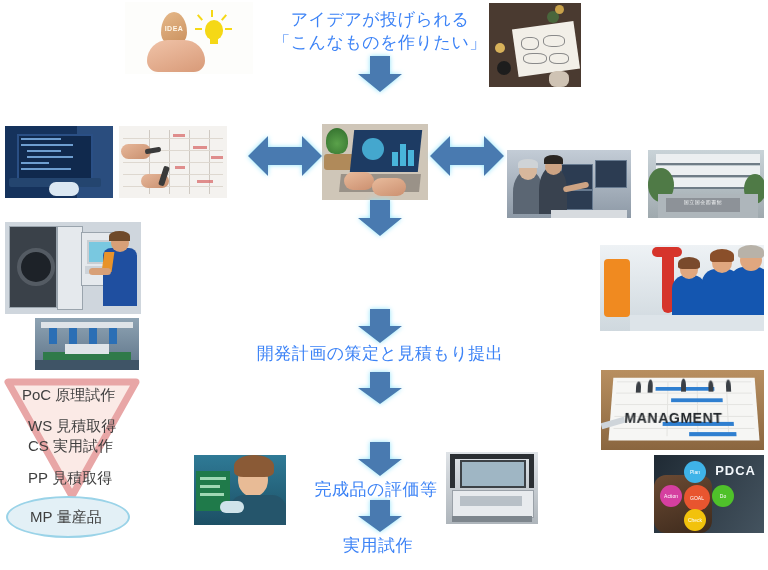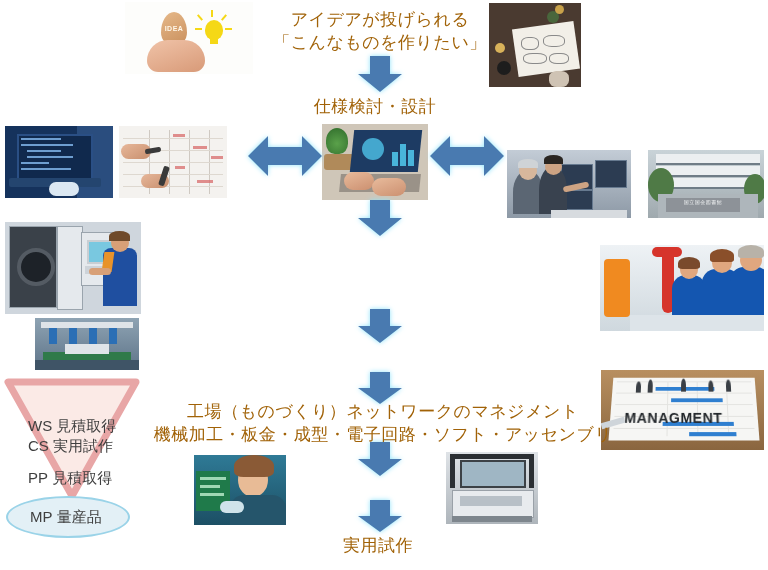--- a/index.html
+++ b/index.html
@@ -4,21 +4,21 @@
 <style>
   html,body{margin:0;padding:0;background:#ffffff;}
   body{
     width:768px;height:570px;position:relative;overflow:hidden;
     font-family:"Liberation Sans","DejaVu Sans",sans-serif;
     color:#3a3a3a;
   }
   #stage{position:absolute;left:0;top:0;width:768px;height:570px;}
 
   
-  .txt{position:absolute;white-space:nowrap;color:#a16207;letter-spacing:.5px;}
+  .txt{position:absolute;white-space:nowrap;color:#3b82f6;letter-spacing:.5px;}
   .txt.c{transform:translateX(-50%);text-align:center;}
   .t17{font-size:17px;line-height:22px;}
   .t16{font-size:16px;line-height:21px;}
   .multi{white-space:pre;line-height:23px;}
 
   
   .arrow{position:absolute;}
   .arrow svg{display:block;overflow:visible;}
 
   
@@ -300,20 +300,30 @@
       <div class="mg-fig" style="left:24px;top:4px;width:5px;height:12px;"></div>
       <div class="mg-fig" style="left:36px;top:2px;width:5px;height:14px;"></div>
       <div class="mg-fig" style="left:70px;top:1px;width:5px;height:14px;"></div>
       <div class="mg-fig" style="left:98px;top:3px;width:5px;height:12px;"></div>
       <div class="mg-fig" style="left:116px;top:2px;width:5px;height:13px;"></div>
       <div class="mg-word">MANAGMENT</div>
     </div>
     <div style="position:absolute;left:0;top:50px;width:24px;height:6px;background:#cfd5da;transform:rotate(-16deg);"></div>
   </div>
 
+  <div class="photo" id="img-pdca">
+    <div style="position:absolute;inset:0;background:linear-gradient(120deg,#1f2a34,#44535f);"></div>
+    <div class="pd-arm" style="left:0px;top:20px;width:58px;height:58px;"></div>
+    <div class="pd-circ" style="left:30px;top:6px;width:22px;height:22px;background:#3fb3e8;">Plan</div>
+    <div class="pd-circ" style="left:6px;top:30px;width:22px;height:22px;background:#d53fa0;">Action</div>
+    <div class="pd-circ" style="left:30px;top:30px;width:26px;height:26px;background:#e8552f;">GOAL</div>
+    <div class="pd-circ" style="left:58px;top:30px;width:22px;height:22px;background:#4fc12a;">Do</div>
+    <div class="pd-circ" style="left:30px;top:54px;width:22px;height:22px;background:#f2c20c;">Check</div>
+    <div class="pd-word">PDCA</div>
+  </div>
 
   <div class="photo" id="img-labtech">
     <div style="position:absolute;inset:0;background:linear-gradient(180deg,#2f7a96,#1c4f64);"></div>
     <div class="lt-board" style="left:2px;top:16px;width:34px;height:40px;"></div>
     <div style="position:absolute;left:6px;top:22px;width:26px;height:3px;background:#9fd8b4;"></div>
     <div style="position:absolute;left:6px;top:30px;width:20px;height:3px;background:#9fd8b4;"></div>
     <div style="position:absolute;left:6px;top:38px;width:24px;height:3px;background:#9fd8b4;"></div>
     <div class="lt-face" style="left:44px;top:8px;width:30px;height:34px;"></div>
     <div class="lt-hair" style="left:40px;top:0px;width:40px;height:22px;"></div>
     <div style="position:absolute;left:36px;top:40px;width:56px;height:34px;background:#25556b;border-radius:14px 14px 0 0;"></div>
@@ -389,42 +399,44 @@
     </svg>
   </div>
 
   <div id="funnel-shape">
     <svg width="136" height="122" viewBox="0 0 136 122">
       <polygon points="4,4 132,4 68,118" fill="#fbeae6" stroke="#e8a6a6" stroke-width="7" stroke-linejoin="round"></polygon>
     </svg>
   </div>
   <div id="mp-ellipse"></div>
 
+  <div class="funnel-label" style="left:22px;top:386px;">
+    <span>PoC</span>&nbsp;<span>原理試作</span>
+  </div>
   <div class="funnel-label" style="left:28px;top:417px;">
     <span>WS</span>&nbsp;<span>見積取得</span>
   </div>
   <div class="funnel-label" style="left:28px;top:437px;">
     <span>CS</span>&nbsp;<span>実用試作</span>
   </div>
   <div class="funnel-label" style="left:28px;top:469px;">
     <span>PP</span>&nbsp;<span>見積取得</span>
   </div>
   <div class="funnel-label" style="left:30px;top:508px;">
     <span>MP</span>&nbsp;<span>量産品</span>
   </div>
 
   <div class="txt c t17 multi" style="left:380px;top:8px;">アイデアが投げられる
 「こんなものを作りたい」</div>
 
 
-  <div class="txt c t17" style="left:375px;top:96px;">仕様検討・設計</div>
-
-
-
-
-
-  <div class="txt c t17 multi" style="left:383px;top:400px;">工場（ものづくり）ネットワークのマネジメント
-機械加工・板金・成型・電子回路・ソフト・アッセンブリ</div>
-
+
+
+
+
+  <div class="txt c t17" style="left:380px;top:343px;">開発計画の策定と見積もり提出</div>
+
+
+  <div class="txt c t17" style="left:376px;top:479px;">完成品の評価等</div>
 
   <div class="txt c t17" style="left:378px;top:535px;">実用試作</div>
 
 </div>
 
 </body></html>

